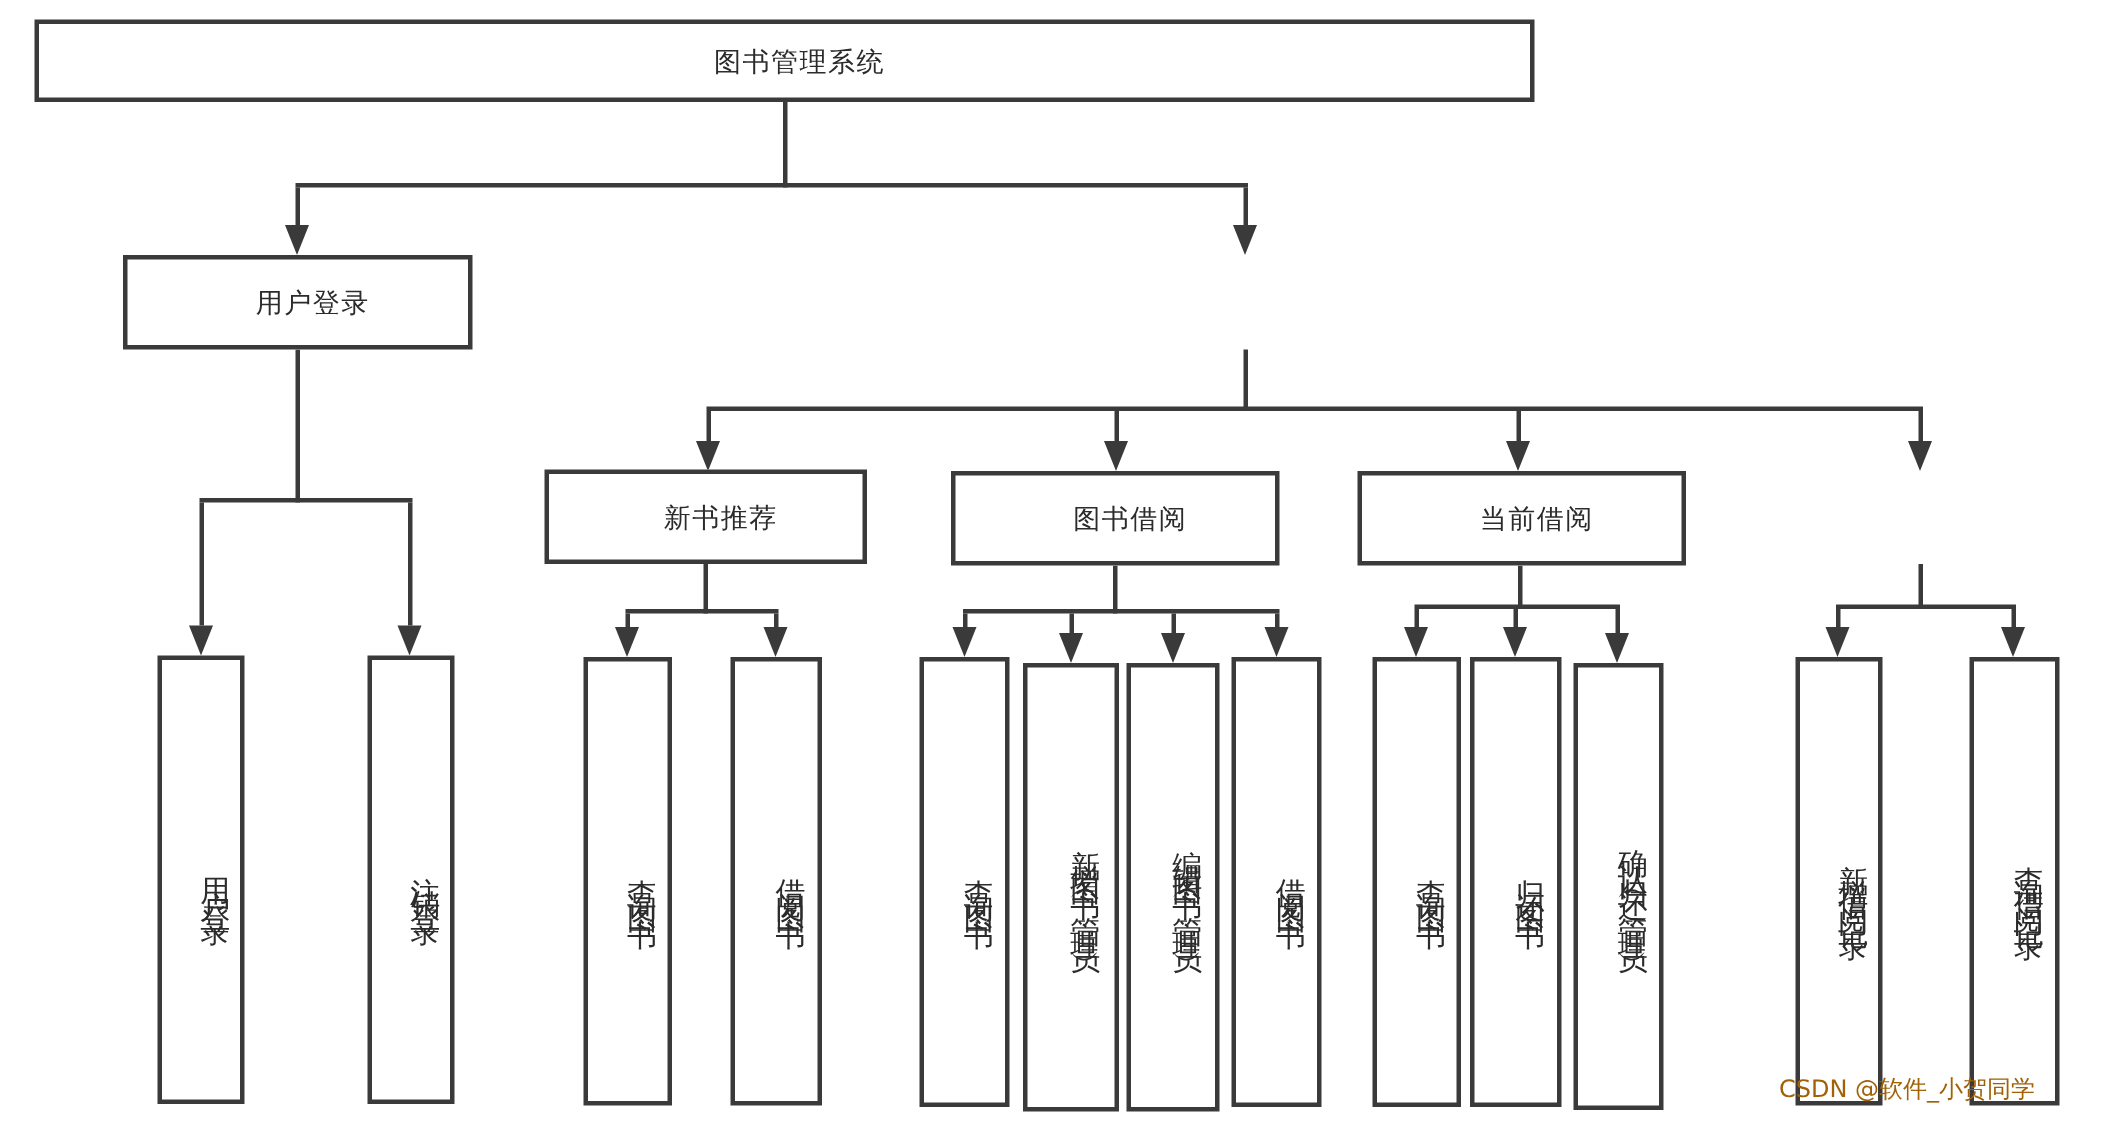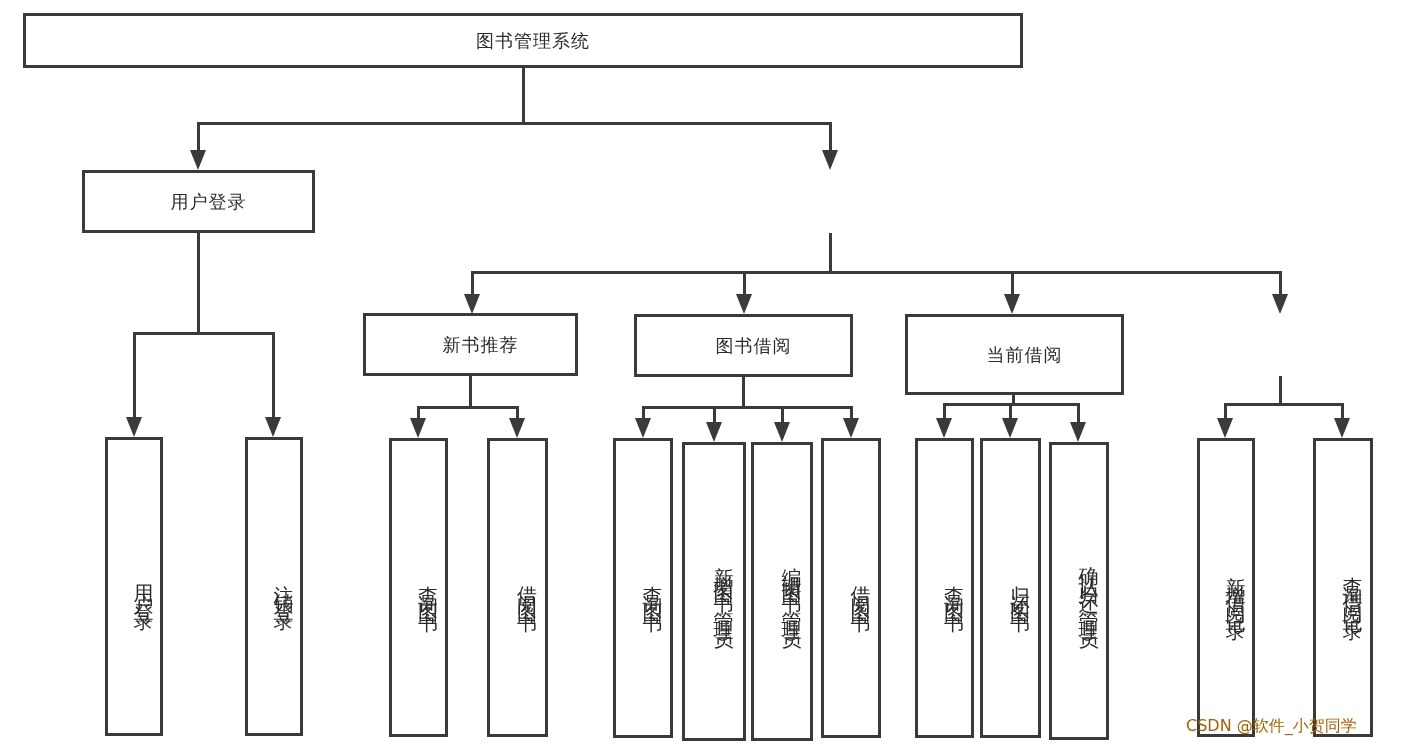--- a/index.html
+++ b/index.html
@@ -132,21 +132,21 @@
   <div class="box hbox" style="left:82px;top:170px;width:233px;height:63px">
     <span>用户登录</span>
   </div>
 
   <div class="box hbox" style="left:363px;top:313px;width:215px;height:63px">
     <span>新书推荐</span>
   </div>
   <div class="box hbox" style="left:634px;top:314px;width:219px;height:63px">
     <span>图书借阅</span>
   </div>
-  <div class="box hbox" style="left:905px;top:314px;width:219px;height:81px">
+  <div class="box hbox" style="left:905px;top:314px;width:219px;height:63px">
     <span>当前借阅</span>
   </div>
 
   <div class="box vbox" style="left:105px;top:437px;width:58px;height:299px">
     <span>用户登录</span>
   </div>
   <div class="box vbox" style="left:245px;top:437px;width:58px;height:299px">
     <span>注销登录</span>
   </div>
 

